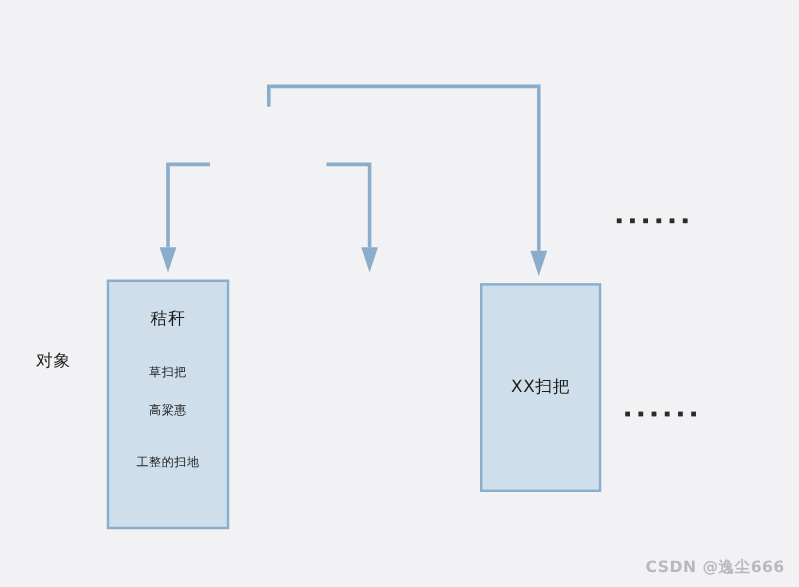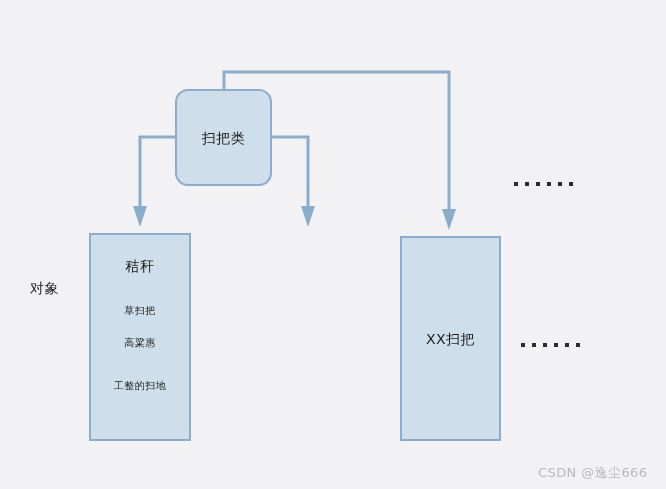--- a/index.html
+++ b/index.html
@@ -75,31 +75,31 @@
     position: absolute;
     color: #b9b9bd;
     font-size: 13px;
     letter-spacing: 0.4px;
     white-space: nowrap;
   }
   
   #root-node   { left: 175px; top: 89px;  width: 97px;  height: 97px; }
   #child-1     { left: 89px;  top: 233px; width: 102px; height: 208px; padding-top: 24px; }
   #child-2     { left: 257px; top: 233px; width: 102px; height: 208px; padding-top: 42px; }
-  #child-3     { left: 400px; top: 236px; width: 101px; height: 205px; justify-content: center; }
+  #child-3     { left: 400px; top: 236px; width: 101px; height: 174px; justify-content: center; }
   #child-1 .gap-a { height: 33px; }
   #child-1 .gap-b { height: 22px; }
   #child-1 .gap-c { height: 33px; }
   #child-2 .gap-a { height: 30px; }
   #child-2 .gap-b { height: 18px; }
   #child-2 .gap-c { height: 38px; }
-  #obj-label   { left: 30px;  top: 280px; }
+  #obj-label   { left: 30px;  top: 292px; }
   #dots-upper  { left: 514px; top: 182px; }
   #dots-lower  { left: 521px; top: 343px; }
-  #watermark   { left: 538px; top: 464px; }
+  #watermark   { left: 538px; top: 464px; font-weight: bold; }
 </style>
 </head>
 <body>
 
 <div id="canvas">
 
   <svg id="wires" viewBox="0 0 666 489" xmlns="http://www.w3.org/2000/svg">
     <g fill="none" stroke="#8aadcb" stroke-width="3">
 
       <path d="M175,137 L140,137 L140,206"></path>
@@ -110,23 +110,20 @@
     </g>
     <g fill="#8aadcb">
       <polygon points="133,206 147,206 140,227"></polygon>
       <polygon points="301,206 315,206 308,227"></polygon>
       <polygon points="442,209 456,209 449,230"></polygon>
     </g>
   </svg>
 
   <div class="side-label" id="obj-label">对象</div>
 
-  <div class="node root" id="root-node">
-    <div class="node-title">扫把类</div>
-  </div>
 
   <div class="node" id="child-1">
     <div class="node-title">秸秆</div>
     <div class="gap-a"></div>
     <div class="node-item">草扫把</div>
     <div class="gap-b"></div>
     <div class="node-item">高粱惠</div>
     <div class="gap-c"></div>
     <div class="node-item">工整的扫地</div>
   </div>

